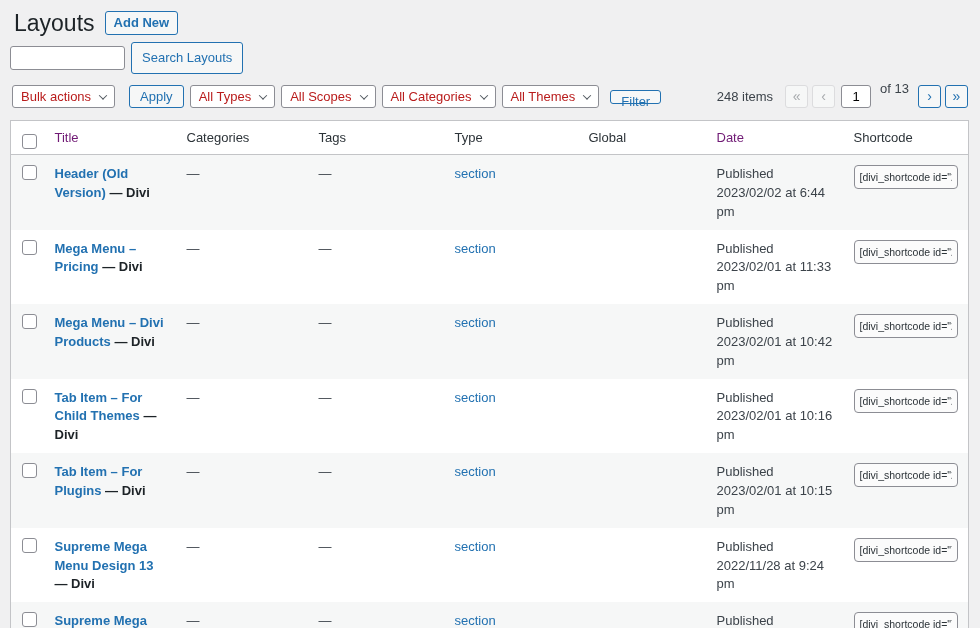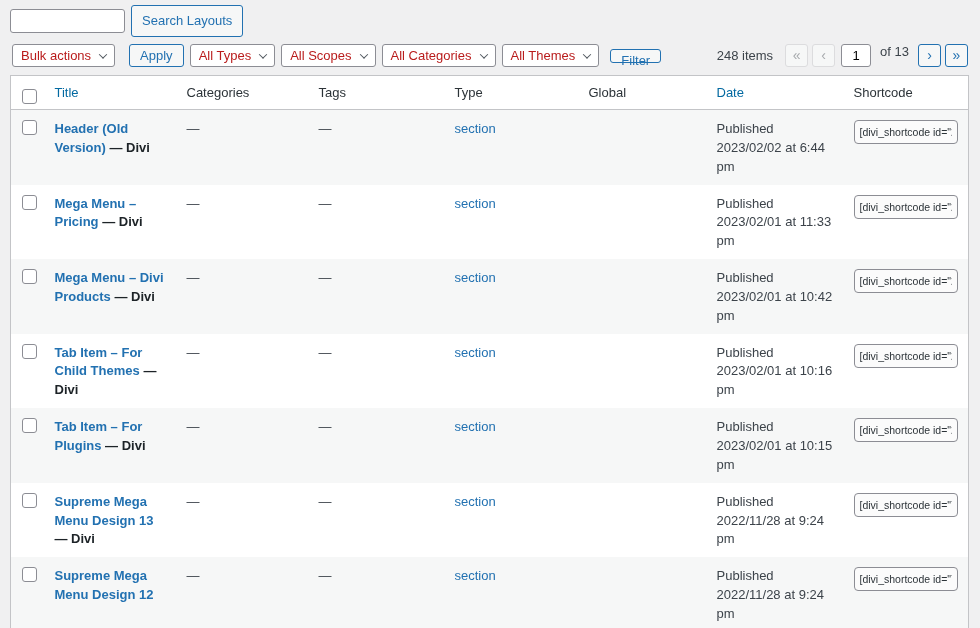--- a/index.html
+++ b/index.html
@@ -59,32 +59,32 @@
   .pg-btn {
     width:23px; height:23px; display:inline-flex; align-items:center; justify-content:center;
     border-radius:3px; font-size:14px; line-height:1; padding-bottom:2px;
   }
   .pg-btn.disabled { background:#f6f7f7; border:1px solid #dcdcde; color:#a7aaad; }
   .pg-btn.enabled { background:#f6f7f7; border:1px solid #2271b1; color:#2271b1; cursor:pointer; }
   .pg-input {
     width:30px; height:23px; text-align:center; border:1px solid #8c8d94;
     border-radius:3px; font-family:inherit; font-size:13px; margin:0 2px;
   }
-  .of-pages { margin:0 5px 8px 3px; }
+  .of-pages { margin:0 5px 16px 3px; }
 
   
   table.list-table {
     width:100%; border-collapse:collapse; table-layout:fixed;
     background:#fff; border:1px solid #c3c4c7; margin-top:8px;
   }
   thead th {
     text-align:left; font-weight:400; padding:9px 10px; font-size:13px;
     color:#2c3338; border-bottom:1px solid #c3c4c7; background:#fff;
   }
-  thead th.sortable { color:#0369a1; cursor:pointer;margin-top:8px; }
+  thead th.sortable { color:#701a75; cursor:pointer;margin-top:8px; }
   tbody tr { height:53px; }
   tbody tr:nth-child(odd) { background:#f6f7f7; }
   tbody td { padding:10px 10px 8px; vertical-align:top; font-size:13px; line-height:1.45; }
   td.cb-cell, th.cb-cell { padding:10px 0 0 11px; }
   input[type="checkbox"] {
     appearance:none; -webkit-appearance:none; width:15px; height:15px; margin:0;
     border:1px solid #8c8d94; border-radius:3px; background:#fff; cursor:pointer;
   }
   .row-title { font-weight:700; color:#1d2327; }
   .row-title a { color:#2271b1; text-decoration:none; font-weight:700; }
@@ -95,20 +95,24 @@
     background:#fbfbfb; padding:2px 5px; font-family:inherit; font-size:10.5px;
     color:#2c3338; white-space:nowrap; overflow:hidden;
   }
   .dash { color:#3c434a; }
 </style>
 </head>
 <body>
 
 <div class="wrap">
 
+  <div class="page-header">
+    <h1 class="page-title">Layouts</h1>
+    <button class="add-new-btn">Add New</button>
+  </div>
 
   <div class="topbar">
     <div class="search-box">
       <input type="text" class="search-input" value="" style="">
       <button class="btn-secondary">Search Layouts</button>
     </div>
   </div>
 
   <div class="tablenav">
     <div class="actions">

